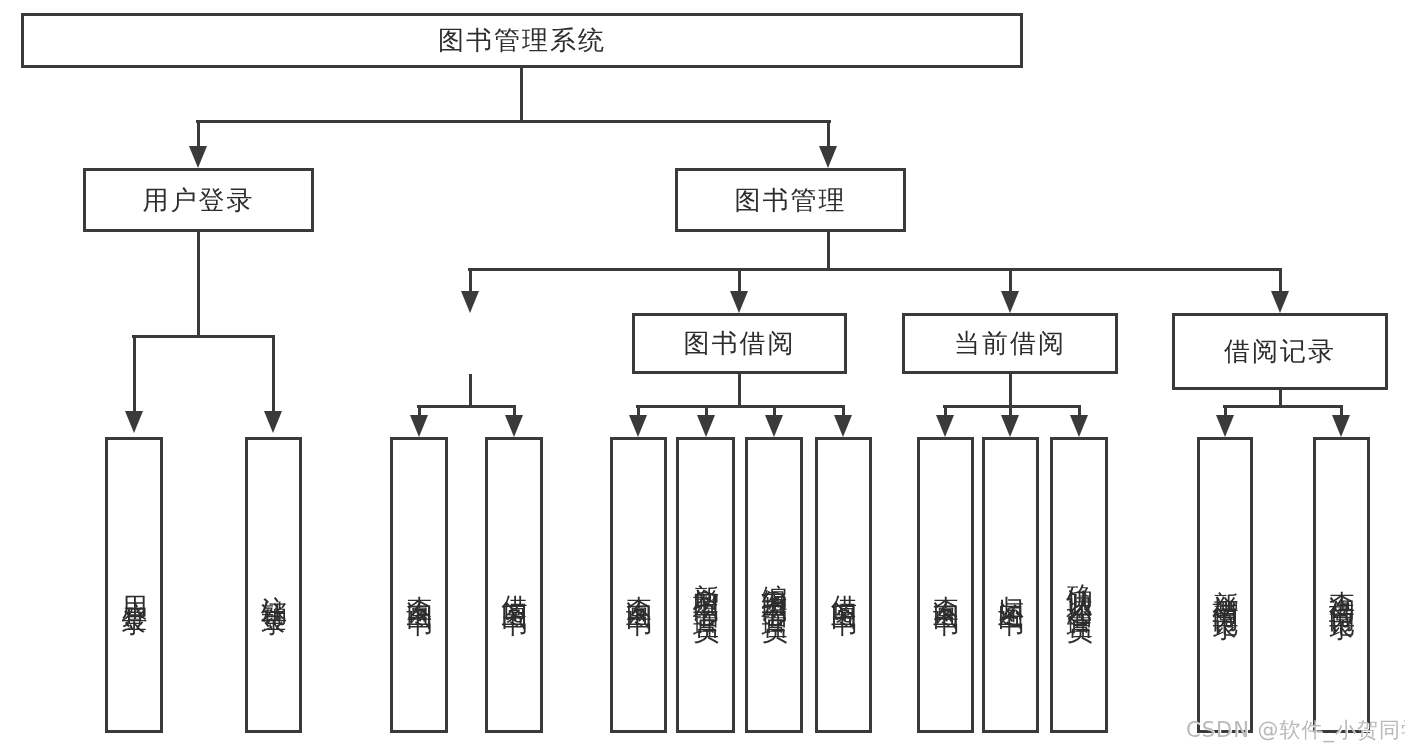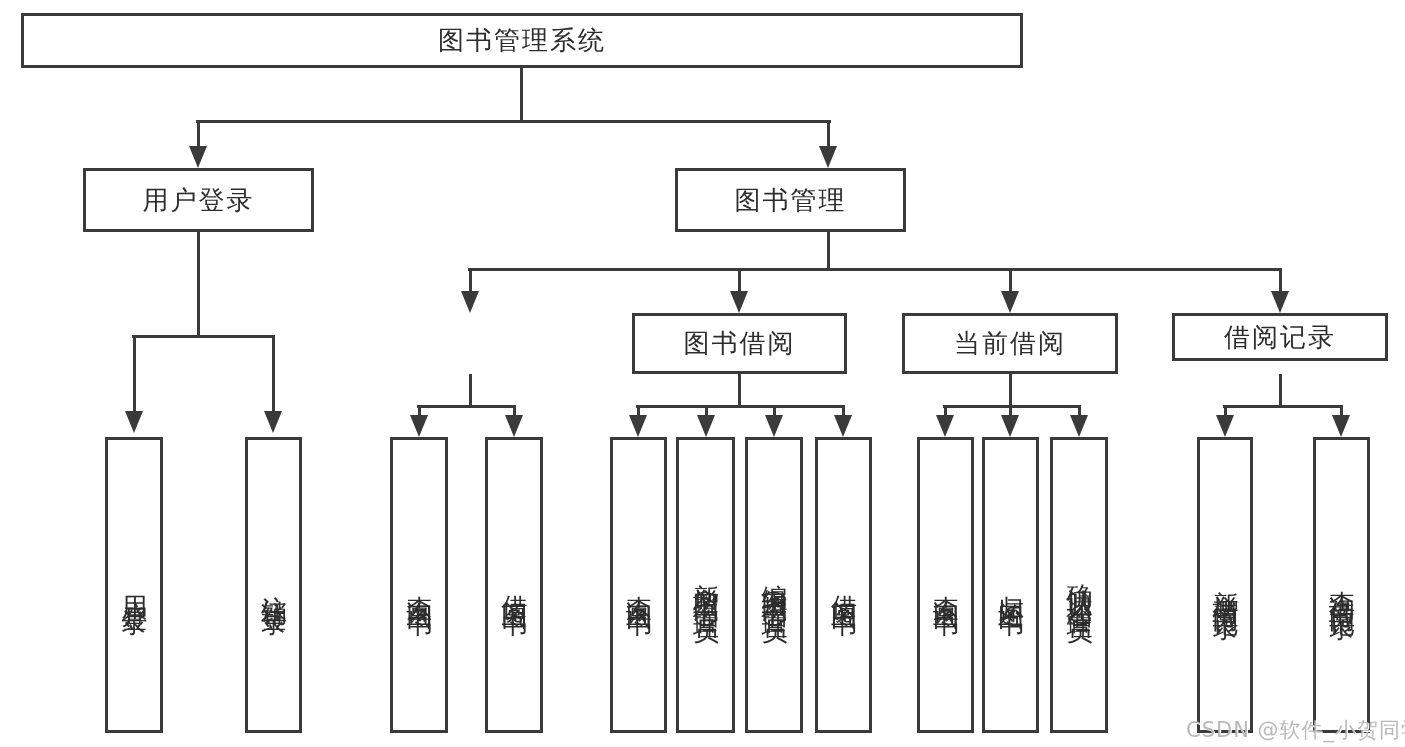--- a/index.html
+++ b/index.html
@@ -109,21 +109,21 @@
   <div class="node hbox" style="left:675px;top:168px;width:231px;height:64px">
     <span class="lbl">图书管理</span>
   </div>
 
   <div class="node hbox" style="left:632px;top:313px;width:215px;height:61px">
     <span class="lbl">图书借阅</span>
   </div>
   <div class="node hbox" style="left:902px;top:313px;width:216px;height:61px">
     <span class="lbl">当前借阅</span>
   </div>
-  <div class="node hbox" style="left:1172px;top:313px;width:216px;height:48px">
+  <div class="node hbox" style="left:1172px;top:313px;width:216px;height:77px">
     <span class="lbl">借阅记录</span>
   </div>
 
   <div class="node vbox" style="left:105px;top:437px;width:58px;height:296px">
     <span class="lbl">用户登录</span>
   </div>
   <div class="node vbox" style="left:245px;top:437px;width:57px;height:296px">
     <span class="lbl">注销登录</span>
   </div>
 

